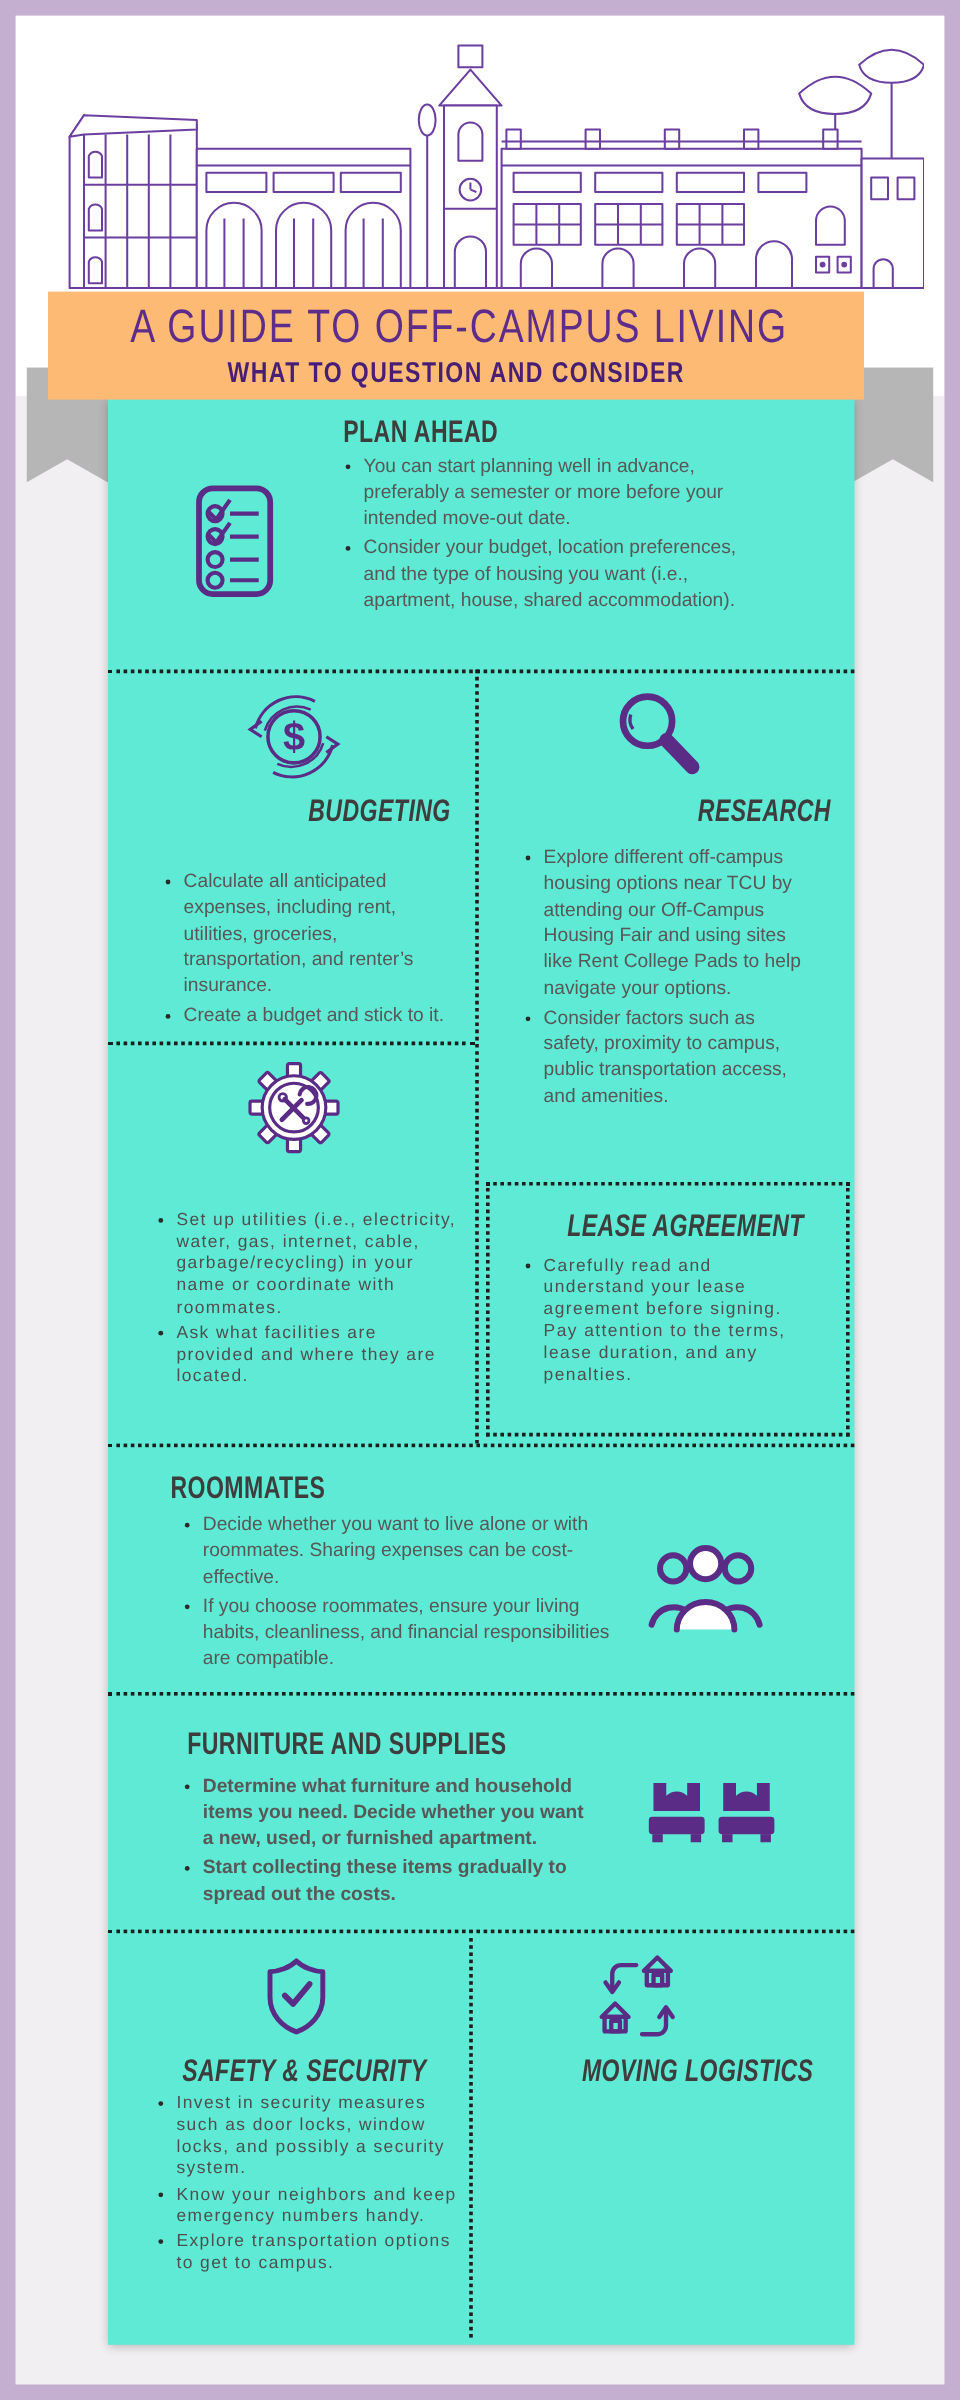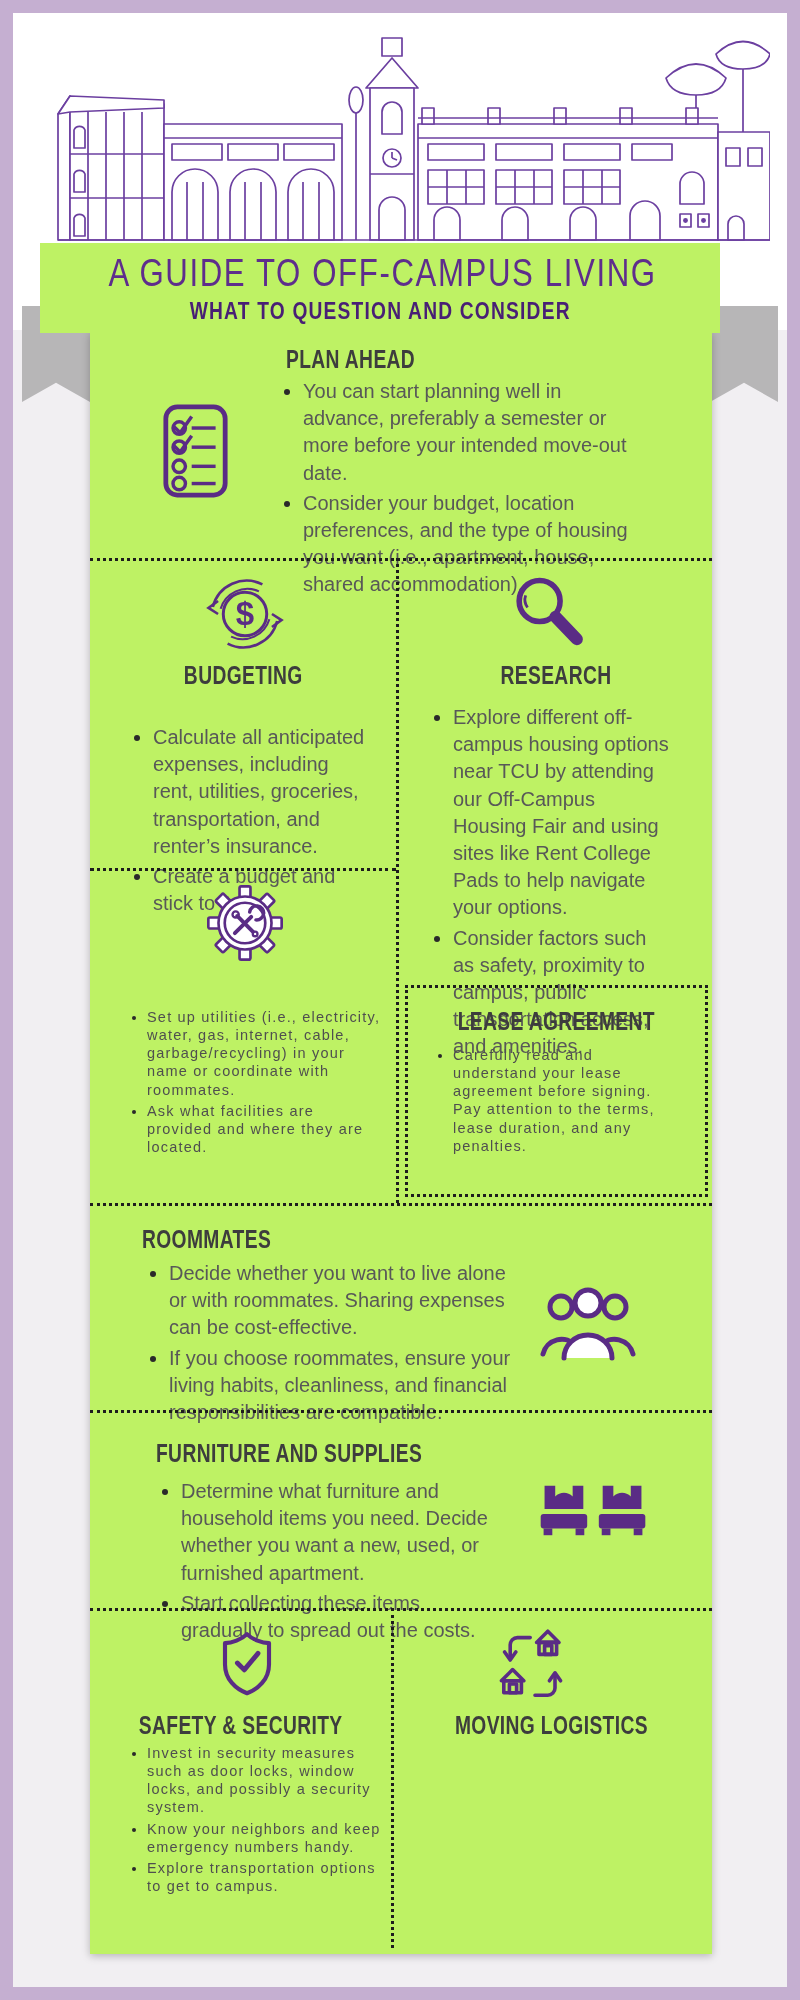--- a/index.html
+++ b/index.html
@@ -3,36 +3,36 @@
 <meta charset="utf-8">
 <style>
   html,body{margin:0;padding:0;}
   body{
     width:800px;height:2000px;position:relative;background:#ffffff;
     font-family:"Liberation Sans",sans-serif;overflow:hidden;
   }
   .frame{position:absolute;inset:0;border:13px solid #c5afd1;z-index:60;pointer-events:none;}
   .bg-lower{position:absolute;left:13px;right:13px;top:330px;bottom:13px;background:#f1eff2;z-index:0;}
   .illustration{position:absolute;left:30px;top:12px;width:740px;height:232px;z-index:2;}
-  .banner{position:absolute;left:40px;top:243px;width:680px;height:90px;background:#bef264;text-align:center;z-index:20;}
+  .banner{position:absolute;left:40px;top:243px;width:680px;height:90px;background:#fdba74;text-align:center;z-index:20;}
   .banner-title{display:inline-block;transform:scaleX(0.8);transform-origin:center;white-space:nowrap;
     font-size:39px;font-weight:400;color:#5e2d8c;letter-spacing:2px;margin-top:8px;}
   .banner-sub{display:inline-block;transform:scaleX(0.8);transform-origin:center;white-space:nowrap;
     font-size:24px;font-weight:bold;color:#481f75;letter-spacing:1.5px;margin-top:2px;}
   .tail{position:absolute;top:306px;width:68px;height:96px;background:#b7b6b7;z-index:4;
     clip-path:polygon(0 0,100% 0,100% 100%,50% 80%,0 100%);}
   .tail.left{left:22px;} .tail.right{right:22px;}
-  .card{position:absolute;left:90px;top:332px;width:622px;height:1622px;background:#bef264;
+  .card{position:absolute;left:90px;top:332px;width:622px;height:1622px;background:#5eead4;
     box-shadow:0 2px 8px rgba(0,0,0,0.25);z-index:10;}
   .abs{position:absolute;}
   .cond{display:inline-block;transform:scaleX(0.74);transform-origin:center;white-space:nowrap;
     font-weight:bold;color:#3d3d3d;font-size:26px;letter-spacing:0.5px;}
   .cond.left{transform-origin:left center;}
-  .titlebar{position:absolute;text-align:center;}
-  .bullets{position:absolute;margin:0;padding-left:17px;font-size:20px;line-height:1.36;color:#585858;}
+  .titlebar{position:absolute;text-align:right;font-style:italic;}
+  .bullets{position:absolute;margin:0;padding-left:17px;font-size:16px;line-height:1.36;color:#585858;}
   .bullets li{margin-bottom:3px;}
   .bullets li::marker{color:#2a2a2a;}
   .bullets.sp{font-size:14.5px;letter-spacing:1.2px;line-height:1.25;color:#4f4f4f;}
   .hline{position:absolute;height:0;border-top:3px dotted #1d1d1d;}
   .vline{position:absolute;width:0;border-left:3px dotted #1d1d1d;}
   .icon{position:absolute;}
   .lease-box{position:absolute;left:315px;top:653px;width:297px;height:206px;border:3px dotted #1d1d1d;}
 </style>
 </head>
 <body>
@@ -249,21 +249,21 @@
     <path d="M95,80 a 19,19 0 0 0 -33,-8"></path>
     <circle cx="50" cy="29" r="13" fill="#ffffff"></circle>
     <path d="M26,84 a 24,23 0 0 1 48,0" fill="#ffffff"></path>
   </svg>
 
   <div class="hline" style="left:0;top:1078px;width:622px;"></div>
 
   <div class="abs" style="left:46px;top:1106px;margin-left:20px;">
     <span class="cond left">FURNITURE AND SUPPLIES</span>
   </div>
-  <ul class="bullets" style="left:74px;top:1146px;width:322px;">
+  <ul class="bullets" style="left:62px;top:1146px;width:322px;font-weight:bold;">
     <li>Determine what furniture and household items you need. Decide whether you want a new, used, or furnished apartment.</li>
     <li>Start collecting these items gradually to spread out the costs.</li>
   </ul>
   <svg class="icon" style="left:448px;top:1148px;width:110px;height:62px;" viewBox="0 0 112 64" fill="#5a2c85" stroke="none">
     <g>
       <path d="M6,30 V6 h11 v11 c5,-5 13,-5 18,0 V6 h11 v24 z"></path>
       <rect x="2" y="35" width="48" height="15" rx="3"></rect>
       <rect x="5" y="50" width="9" height="7"></rect>
       <rect x="38" y="50" width="9" height="7"></rect>
     </g>

